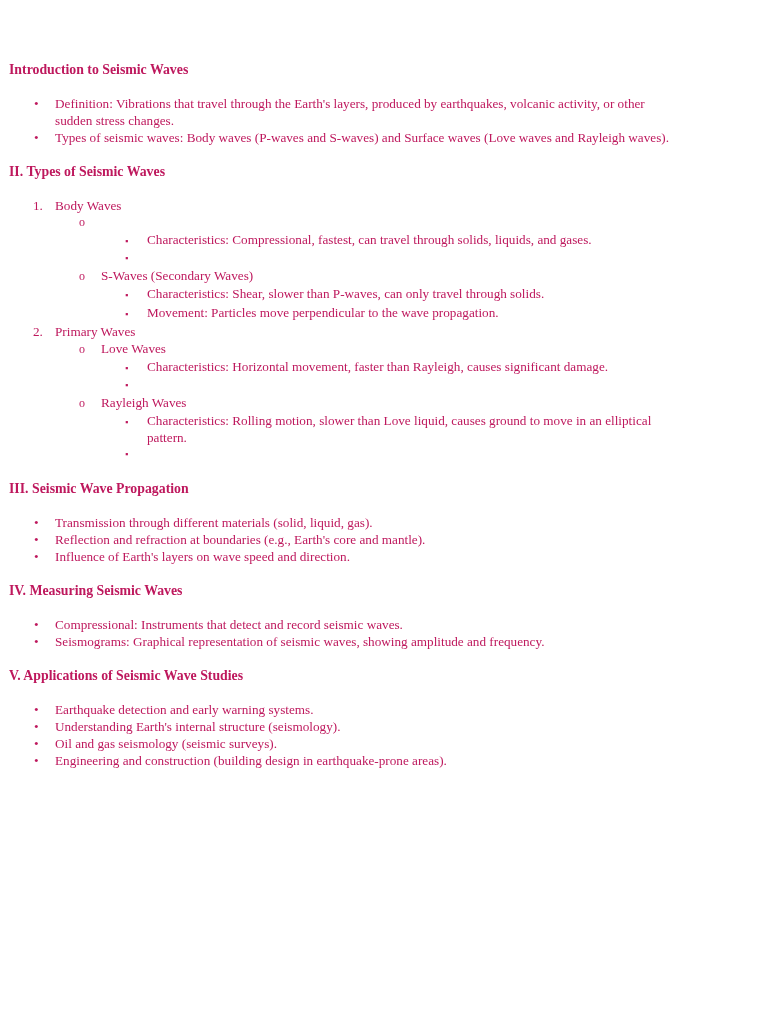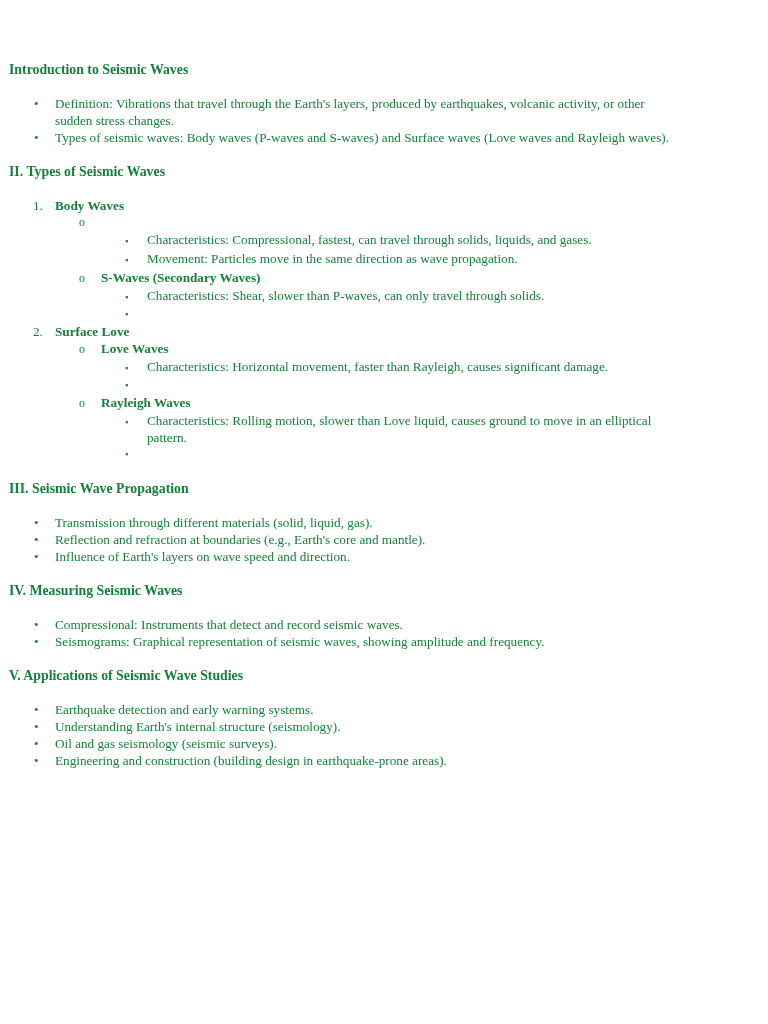--- a/index.html
+++ b/index.html
@@ -3,36 +3,36 @@
 <meta charset="utf-8">
 <style>
   html, body { margin: 0; padding: 0; background: #ffffff; }
   .page {
     position: relative;
     width: 768px;
     height: 1024px;
     box-sizing: border-box;
     padding: 61px 88px 20px 9px;
     background: #ffffff;
-    color: #15803d;
+    color: #be185d;
     font-family: "Liberation Serif", "DejaVu Serif", serif;
     font-size: 13.2px;
     line-height: 17px;
     overflow: hidden;
   }
   .heading {
     font-size: 13.8px;
     font-weight: bold;
     margin: 0 0 17px 0;
   }
   .list { margin: 0 0 17px 0; }
   .li { display: flex; align-items: baseline; }
   .marker { flex: none; }
   .txt { flex: 1 1 auto; min-width: 0; }
-  .b { font-weight: bold; }
+  .b { font-weight: normal; }
 
   .lvl1 { padding-left: 25px; }
   .lvl1 .marker { width: 21px; font-size: 13.2px; }
 
   .num { padding-left: 24px; }
   .num .marker { width: 22px; font-size: 13.2px; }
 
   .lvl2 { padding-left: 70px; }
   .lvl2 .marker { width: 22px; font-size: 12px; }
 
@@ -62,36 +62,36 @@
       </div>
       <div class="li lvl2">
         <span class="marker">o</span>
       </div>
       <div class="li lvl3">
         <span class="marker">▪</span>
         <span class="txt">Characteristics: Compressional, fastest, can travel through solids, liquids, and gases.</span>
       </div>
       <div class="li lvl3">
         <span class="marker">▪</span>
-        <span class="txt">Movement: Particles move in the same direction as wave propagation.</span>
       </div>
       <div class="li lvl2">
         <span class="marker">o</span>
         <span class="txt b">S-Waves (Secondary Waves)</span>
       </div>
       <div class="li lvl3">
         <span class="marker">▪</span>
         <span class="txt">Characteristics: Shear, slower than P-waves, can only travel through solids.</span>
       </div>
       <div class="li lvl3">
         <span class="marker">▪</span>
+        <span class="txt">Movement: Particles move perpendicular to the wave propagation.</span>
       </div>
       <div class="li num">
         <span class="marker">2.</span>
-        <span class="txt b">Surface Love</span>
+        <span class="txt b">Primary Waves</span>
       </div>
       <div class="li lvl2">
         <span class="marker">o</span>
         <span class="txt b">Love Waves</span>
       </div>
       <div class="li lvl3">
         <span class="marker">▪</span>
         <span class="txt">Characteristics: Horizontal movement, faster than Rayleigh, causes significant damage.</span>
       </div>
       <div class="li lvl3">

